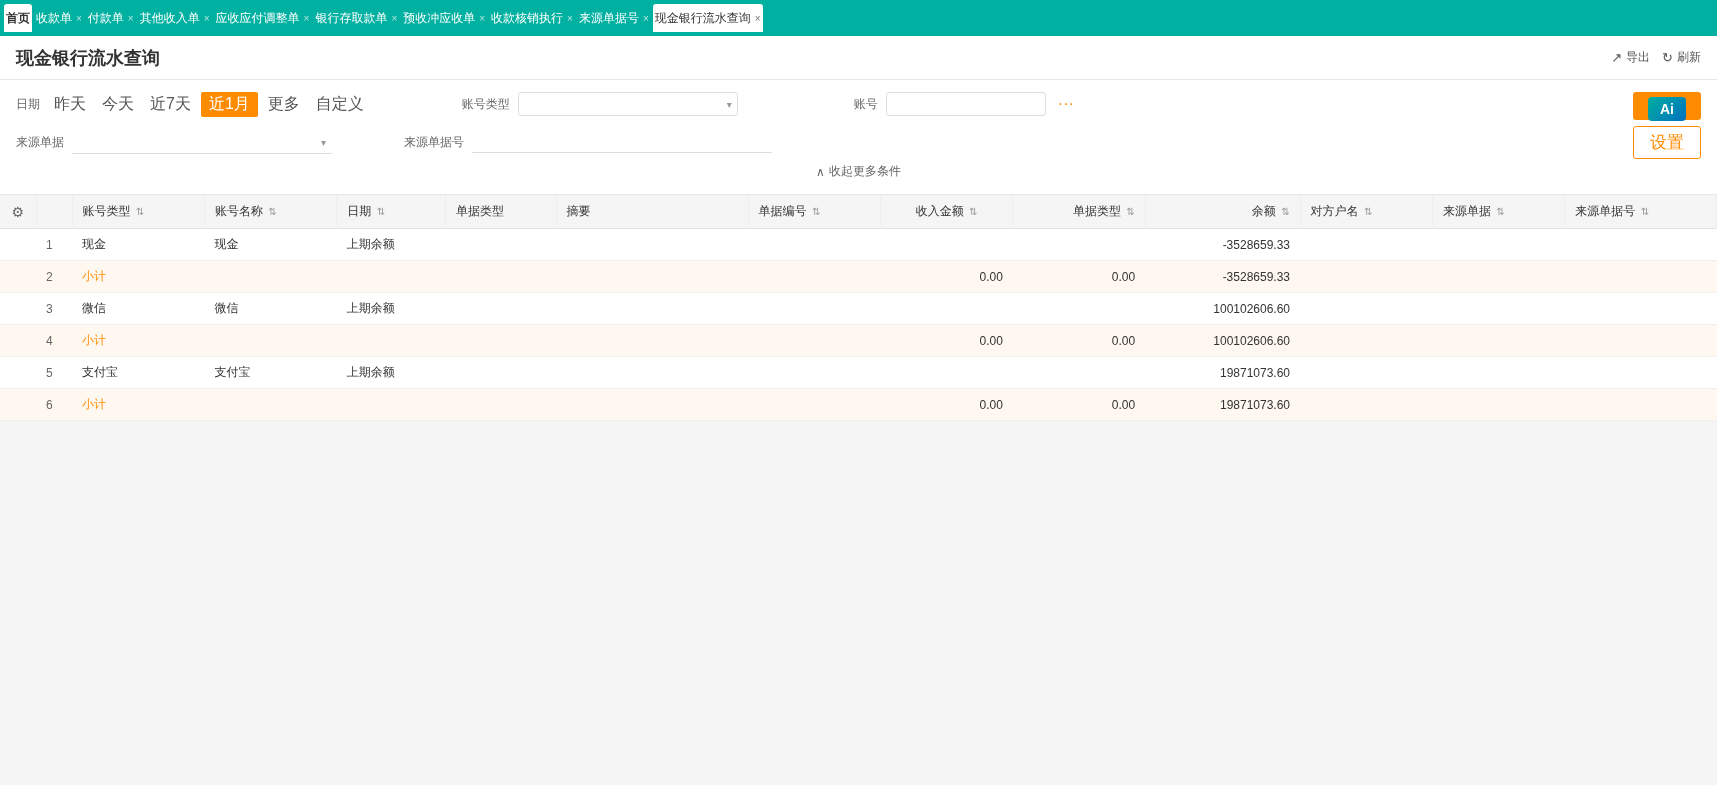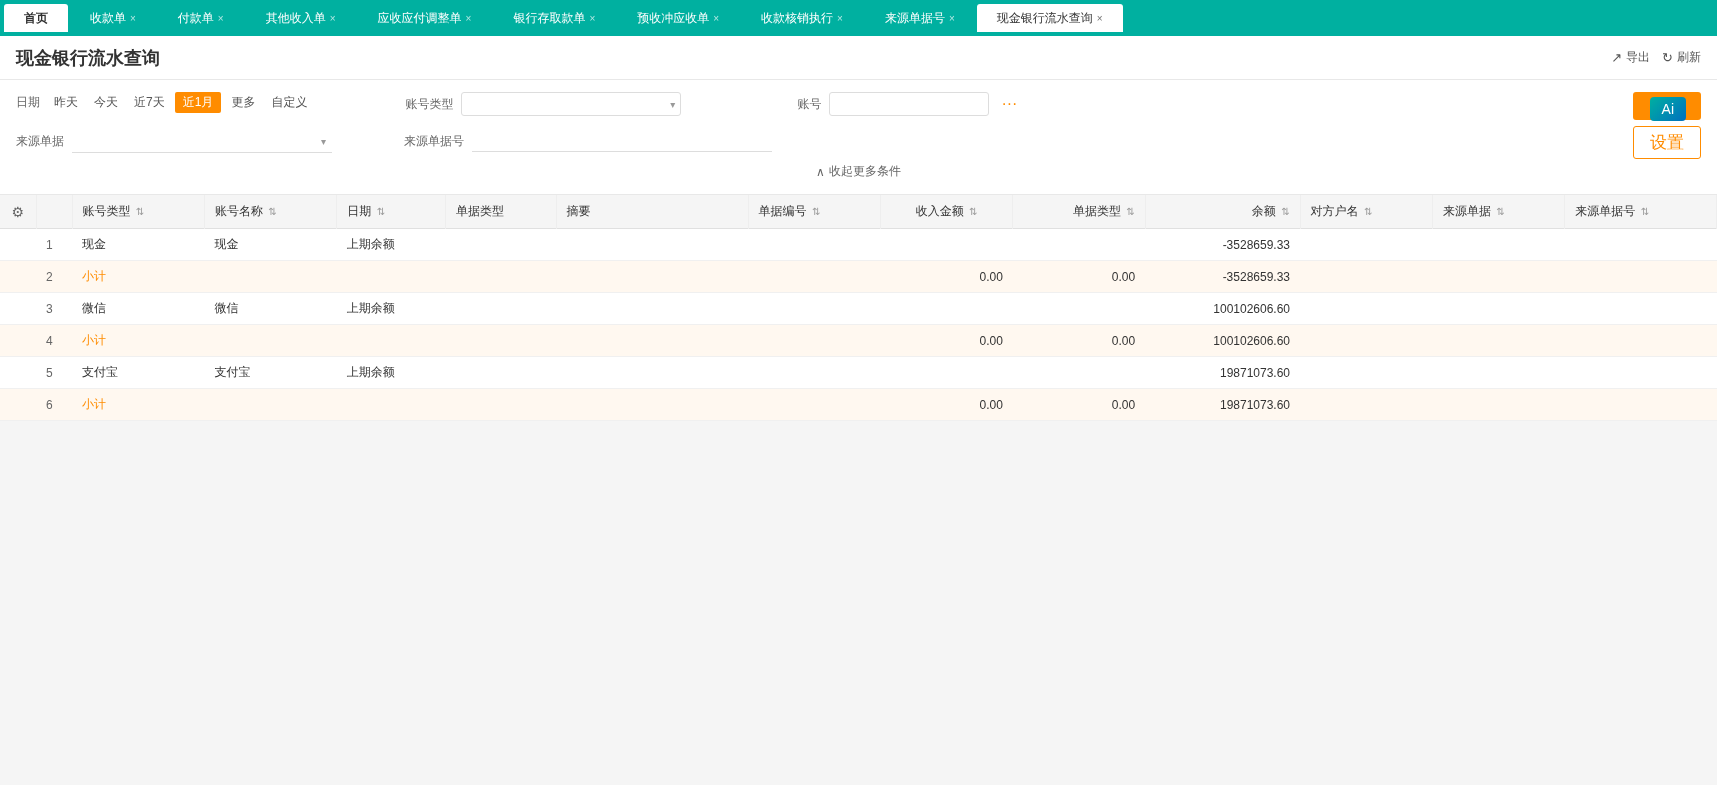--- a/index.html
+++ b/index.html
@@ -12,21 +12,21 @@
       align-items: center;
       height: 36px;
       padding: 0 4px;
       gap: 2px;
       overflow: hidden;
     }
     .nav-tab {
       display: flex;
       align-items: center;
       height: 28px;
-      padding: 0 20px;
+      padding: 0 2px;
       color: #fff;
       font-size: 12px;
       white-space: nowrap;
       cursor: pointer;
       border-radius: 3px 3px 0 0;
       gap: 4px;
     }
     .nav-tab.active {
       background: #fff;
       color: #333;
@@ -90,21 +90,21 @@
       font-size: 12px;
       white-space: nowrap;
     }
     .date-options {
       display: flex;
       gap: 4px;
       align-items: center;
     }
     .date-btn {
       padding: 2px 6px;
-      font-size: 12px;
+      font-size: 16px;
       color: #555;
       cursor: pointer;
       border-radius: 2px;
     }
     .date-btn.active {
       background: #ff8c00;
       color: #fff;
       border-radius: 2px;
       padding: 2px 8px;
     }
@@ -256,21 +256,21 @@
     }
 
     
     .ai-badge {
       position: fixed;
       top: 97px;
       right: 31px;
       background: linear-gradient(135deg, #00b0a0, #0070c0);
       color: #fff;
       font-size: 14px;
-      font-weight: normal;
+      font-weight: bold;
       padding: 4px 12px;
       border-radius: 4px;
       cursor: pointer;
       z-index: 100;
     }
   </style>
 </head>
 <body>
 
 <div class="top-nav">

